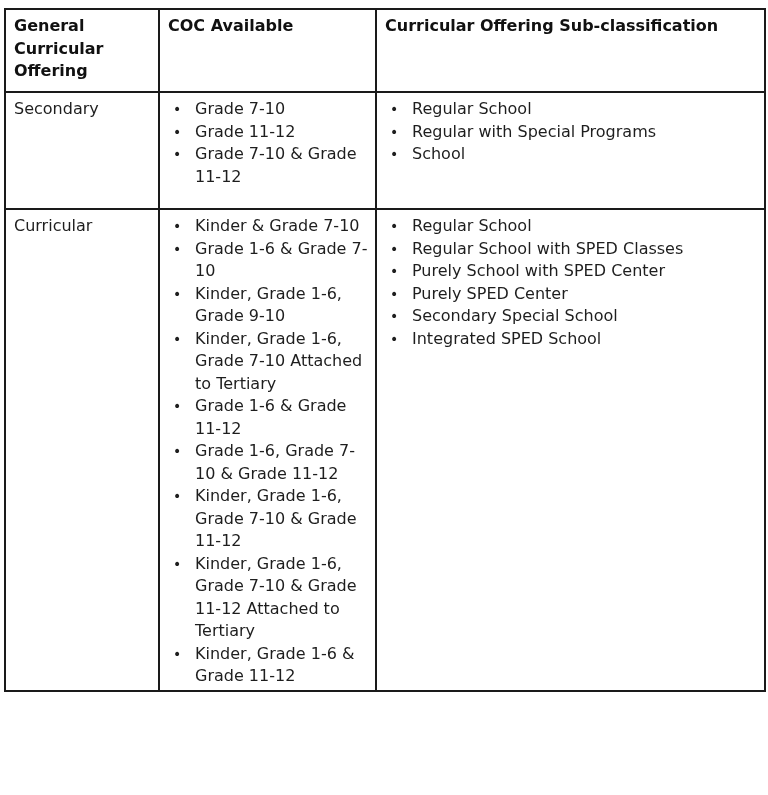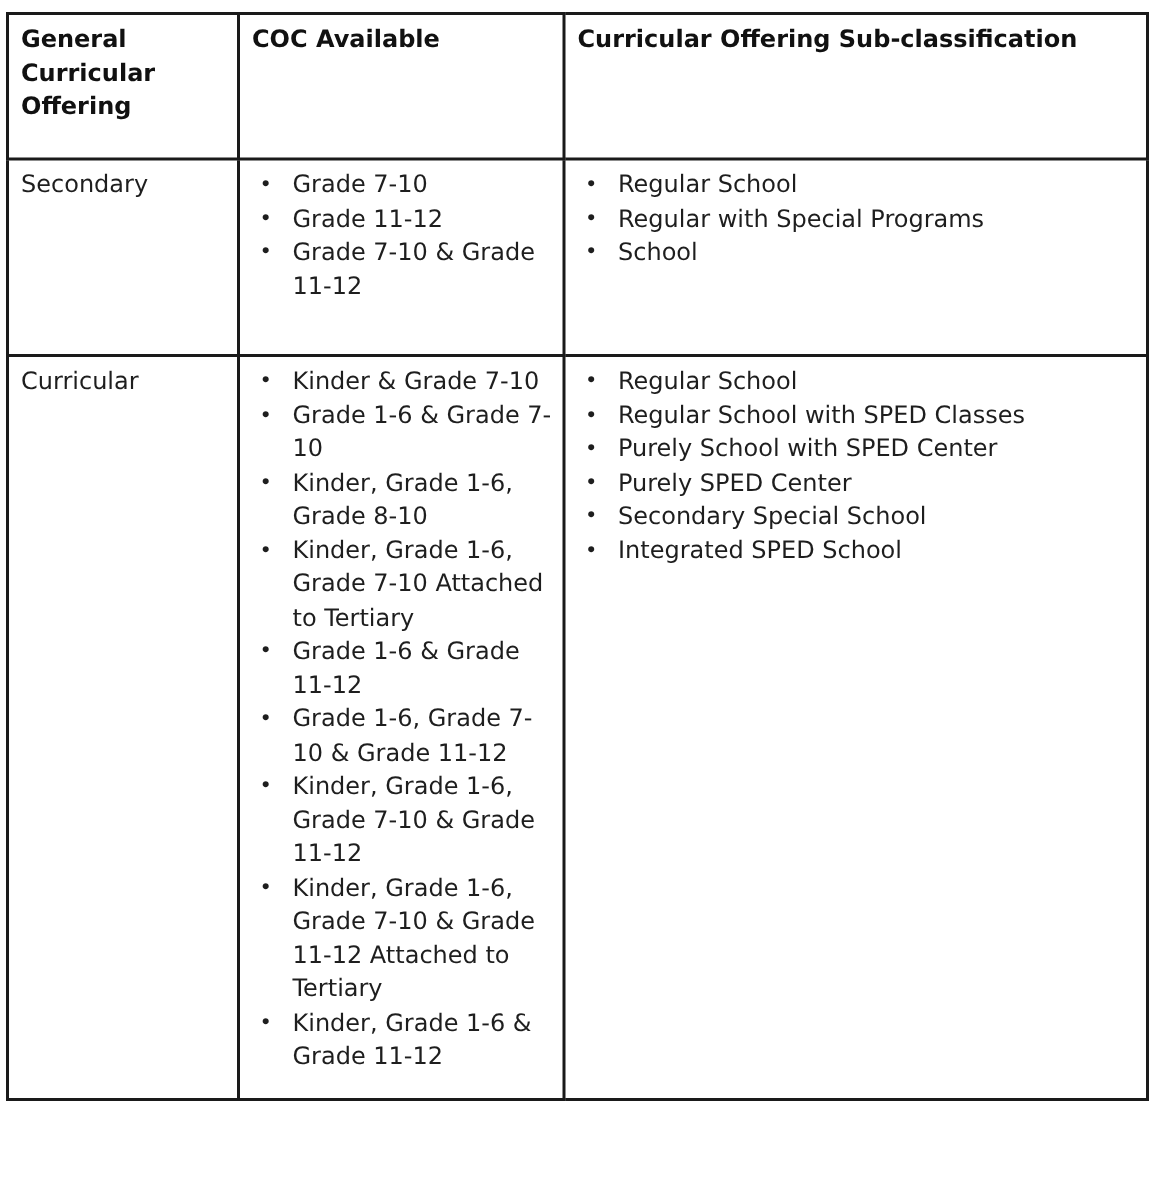--- a/index.html
+++ b/index.html
@@ -21,21 +21,21 @@
       top: 8px;
       width: 760px;
       border-collapse: collapse;
       table-layout: fixed;
     }
     table.coc-table th,
     table.coc-table td {
       border: 2px solid #1a1a1a;
       vertical-align: top;
       text-align: left;
-      padding: 5px 7px 16px 8px;
+      padding: 5px 7px 2px 8px;
       font-size: 16px;
       line-height: 22.5px;
     }
     table.coc-table th {
       font-weight: bold;
       height: 74px;
       color: #111111;
     }
     col.c1 { width: 154px; }
     col.c2 { width: 217px; }
@@ -92,21 +92,21 @@
         </ul>
       </td>
     </tr>
 
     <tr class="row-integrated">
       <td>Curricular</td>
       <td>
         <ul class="bullets">
           <li><span class="bullet">•</span><span>Kinder &amp; Grade 7-10</span></li>
           <li><span class="bullet">•</span><span>Grade 1-6 &amp; Grade 7-10</span></li>
-          <li><span class="bullet">•</span><span>Kinder, Grade 1-6, Grade 8-10</span></li>
+          <li><span class="bullet">•</span><span>Kinder, Grade 1-6, Grade 9-10</span></li>
           <li><span class="bullet">•</span><span>Kinder, Grade 1-6, Grade 7-10 Attached to Tertiary</span></li>
           <li><span class="bullet">•</span><span>Grade 1-6 &amp; Grade 11-12</span></li>
           <li><span class="bullet">•</span><span>Grade 1-6, Grade 7-10 &amp; Grade 11-12</span></li>
           <li><span class="bullet">•</span><span>Kinder, Grade 1-6, Grade 7-10 &amp; Grade 11-12</span></li>
           <li><span class="bullet">•</span><span>Kinder, Grade 1-6, Grade 7-10 &amp; Grade 11-12 Attached to Tertiary</span></li>
           <li><span class="bullet">•</span><span>Kinder, Grade 1-6 &amp; Grade 11-12</span></li>
         </ul>
       </td>
       <td>
         <ul class="bullets">

